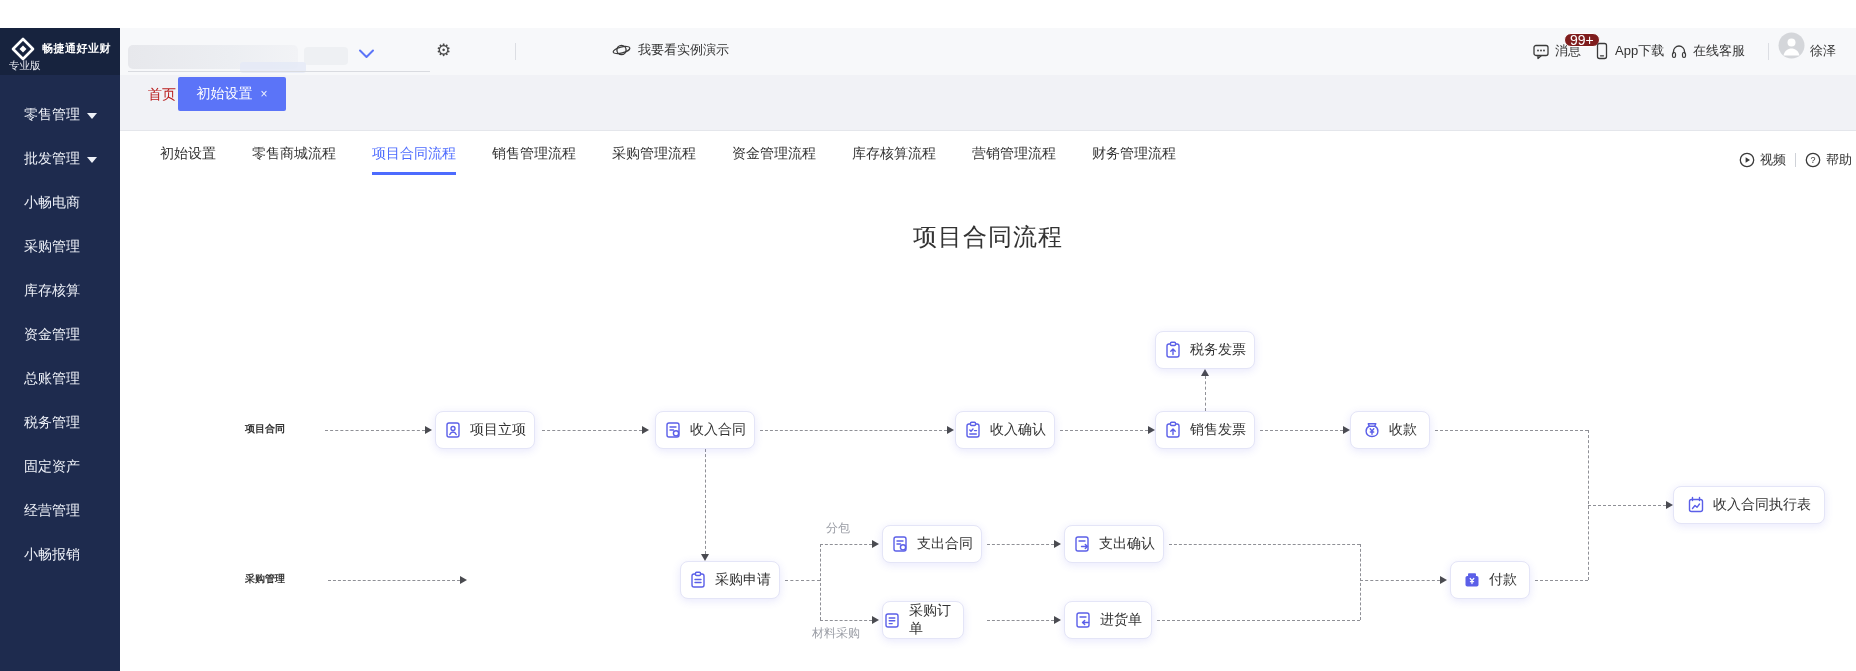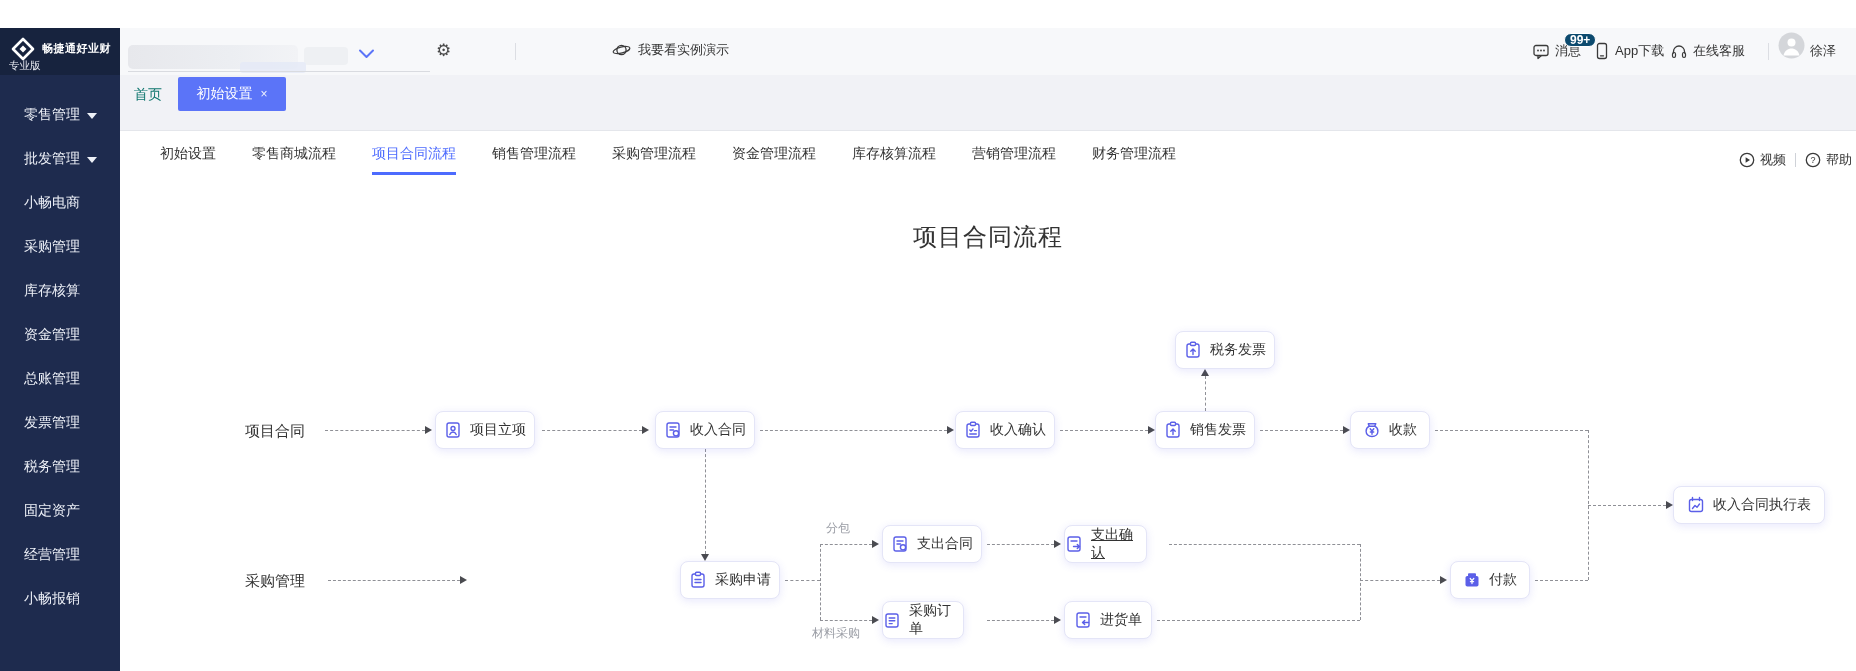--- a/index.html
+++ b/index.html
@@ -20,30 +20,30 @@
            background:linear-gradient(90deg,#e7e8ec,#eceef2 60%,#f2f3f6); }
   .blur2 { position:absolute; left:304px; top:19px; width:44px; height:18px; border-radius:4px; background:#eef0f3; }
   .blur3 { position:absolute; left:240px; top:34px; width:66px; height:11px; border-radius:3px; background:#e3e8f6; opacity:.8; }
   .search-underline { position:absolute; left:128px; top:43px; width:302px; height:1px; background:#d9dbe0; }
   .hdr-chevron { position:absolute; left:358px; top:20px; }
   .hdr-gear { position:absolute; left:436px; top:11px; font-size:17px; color:#4a4a4a; line-height:24px; }
   .hdr-div1 { position:absolute; left:515px; top:15px; width:1px; height:17px; background:#dcdee3; }
   .demo-link { position:absolute; left:612px; top:13px; display:flex; align-items:center; gap:7px; color:#333; font-size:13px; }
   .hdr-right { position:absolute; left:1528px; top:0; width:328px; height:47px; }
   .hr-item { position:absolute; top:14px; display:flex; align-items:center; gap:5px; color:#333; font-size:13px; }
-  .badge { position:absolute; left:32px; top:-9px; background:#0c4a6e; color:#fff; font-size:12px; font-weight:bold;
+  .badge { position:absolute; left:32px; top:-9px; background:#7f1d1d; color:#fff; font-size:14px; font-weight:normal;
            border-radius:8px; padding:1px 5px; line-height:10px; border:1px solid #fff; }
   .hdr-div2 { position:absolute; left:240px; top:15px; width:1px; height:17px; background:#dcdee3; }
   .avatar { position:absolute; left:250px; top:4px; }
   .user-name { position:absolute; left:282px; top:14px; color:#333; font-size:13px; white-space:nowrap; }
 
   
   .tabrow { position:absolute; left:120px; top:75px; width:1736px; height:56px; background:#f1f2f6; border-bottom:1px solid #e4e6eb; }
-  .tab-home { position:absolute; left:0; top:2px; width:56px; height:34px; line-height:34px; text-align:center;
-              color:#0f766e; font-size:14px; cursor:default; }
+  .tab-home { position:absolute; left:0; top:2px; width:56px; height:34px; line-height:34px; text-align:right;
+              color:#b91c1c; font-size:14px; cursor:default; }
   .tab-active { position:absolute; left:58px; top:2px; width:108px; height:34px; background:#5b74f8; color:#fff;
                 font-size:14px; display:flex; align-items:center; justify-content:center; gap:8px; border-radius:2px; }
   .tab-close { font-size:12px; opacity:.9; }
 
   
   .sidebar { position:absolute; left:0; top:75px; width:120px; height:596px; background:#1e2b4e; padding-top:18px; }
   .side-item { height:44px; display:flex; align-items:center; padding-left:24px; color:#eef1f8; font-size:14px; gap:7px; cursor:pointer; }
   .side-caret { width:0; height:0; border-left:5px solid transparent; border-right:5px solid transparent; border-top:6px solid #eef1f8; margin-top:2px; }
 
   
@@ -54,21 +54,21 @@
   .video-help { position:absolute; right:4px; top:20px; display:flex; align-items:center; gap:9px; color:#333; font-size:13px; }
   .vh-div { width:1px; height:14px; background:#cfd2d8; }
   .vh-item { display:flex; align-items:center; gap:5px; cursor:pointer; }
 
   .dg-title { position:absolute; left:0; top:90px; width:1736px; text-align:center; font-size:24px; color:#333; letter-spacing:1px; }
 
   
   .node { position:absolute; height:38px; background:#fff; border:1px solid #e4e5f7; border-radius:8px;
           box-shadow:0 2px 8px rgba(91,95,232,.14); display:flex; align-items:center; justify-content:center;
           gap:8px; font-size:14px; color:#333; }
-  .lane-label { position:absolute; font-size:15px; font-weight:normal; color:#333; }
+  .lane-label { position:absolute; font-size:10px; font-weight:bold; color:#333; }
   .branch-label { position:absolute; font-size:12px; color:#9a9da5; }
   .dash-h { position:absolute; height:0; border-top:1px dashed #8f9096; }
   .dash-v { position:absolute; width:0; border-left:1px dashed #8f9096; }
   .ah-r { position:absolute; width:0; height:0; border-left:7px solid #4a4b50; border-top:4px solid transparent; border-bottom:4px solid transparent; }
   .ah-u { position:absolute; width:0; height:0; border-bottom:7px solid #4a4b50; border-left:4px solid transparent; border-right:4px solid transparent; }
   .ah-d { position:absolute; width:0; height:0; border-top:7px solid #4a4b50; border-left:4px solid transparent; border-right:4px solid transparent; }
   svg.nicon { flex:0 0 auto; }
 </style>
 </head>
 <body>
@@ -163,23 +163,20 @@
         <span>采购管理</span>
       </div>
     <div class="side-item">
         <span>库存核算</span>
       </div>
     <div class="side-item">
         <span>资金管理</span>
       </div>
     <div class="side-item">
         <span>总账管理</span>
-      </div>
-    <div class="side-item">
-        <span>发票管理</span>
       </div>
     <div class="side-item">
         <span>税务管理</span>
       </div>
     <div class="side-item">
         <span>固定资产</span>
       </div>
     <div class="side-item">
         <span>经营管理</span>
       </div>
@@ -287,21 +284,21 @@
       <span>收入确认</span>
     </div>
     <div class="node" style="left:1035px; top:280px; width:100px;">
       <svg class="nicon" width="18" height="18" viewBox="0 0 18 18" fill="none" stroke="#5b5fe8" stroke-width="1.4" stroke-linecap="round" stroke-linejoin="round">
         <rect x="3" y="3" width="12" height="13" rx="2"></rect>
           <rect x="6.5" y="1.3" width="5" height="3.2" rx="1" fill="#fff"></rect>
           <path d="M9 13.5V8.2M6.8 10.2L9 8l2.2 2.2"></path>
       </svg>
       <span>销售发票</span>
     </div>
-    <div class="node" style="left:1035px; top:200px; width:100px;margin-left:20px;">
+    <div class="node" style="left:1035px; top:200px; width:100px;">
       <svg class="nicon" width="18" height="18" viewBox="0 0 18 18" fill="none" stroke="#5b5fe8" stroke-width="1.4" stroke-linecap="round" stroke-linejoin="round">
         <rect x="3" y="3" width="12" height="13" rx="2"></rect>
           <rect x="6.5" y="1.3" width="5" height="3.2" rx="1" fill="#fff"></rect>
           <path d="M9 13.5V8.2M6.8 10.2L9 8l2.2 2.2"></path>
       </svg>
       <span>税务发票</span>
     </div>
     <div class="node" style="left:1230px; top:280px; width:80px;">
       <svg class="nicon" width="18" height="18" viewBox="0 0 18 18" fill="none" stroke="#5b5fe8" stroke-width="1.4" stroke-linecap="round" stroke-linejoin="round">
         <path d="M6.3 5.2L5.2 2.8h7.6l-1.1 2.4"></path>
@@ -319,21 +316,21 @@
       <span>采购申请</span>
     </div>
     <div class="node" style="left:762px; top:394px; width:100px;">
       <svg class="nicon" width="18" height="18" viewBox="0 0 18 18" fill="none" stroke="#5b5fe8" stroke-width="1.4" stroke-linecap="round" stroke-linejoin="round">
         <rect x="3" y="2" width="12" height="14" rx="2"></rect>
           <path d="M6 6h6M6 9h3.5"></path>
           <circle cx="12" cy="12.3" r="2.6" fill="#fff"></circle>
       </svg>
       <span>支出合同</span>
     </div>
-    <div class="node" style="left:944px; top:394px; width:83px;text-decoration:underline;">
+    <div class="node" style="left:944px; top:394px; width:100px;">
       <svg class="nicon" width="18" height="18" viewBox="0 0 18 18" fill="none" stroke="#5b5fe8" stroke-width="1.4" stroke-linecap="round" stroke-linejoin="round">
         <rect x="3" y="2" width="12" height="14" rx="2"></rect>
           <path d="M6 6h6"></path>
           <path d="M8.5 11.5h6M12.3 9.5l2.2 2-2.2 2"></path>
       </svg>
       <span>支出确认</span>
     </div>
     <div class="node" style="left:762px; top:470px; width:82px;">
       <svg class="nicon" width="18" height="18" viewBox="0 0 18 18" fill="none" stroke="#5b5fe8" stroke-width="1.4" stroke-linecap="round" stroke-linejoin="round">
         <rect x="3" y="3" width="12" height="13" rx="2"></rect>

